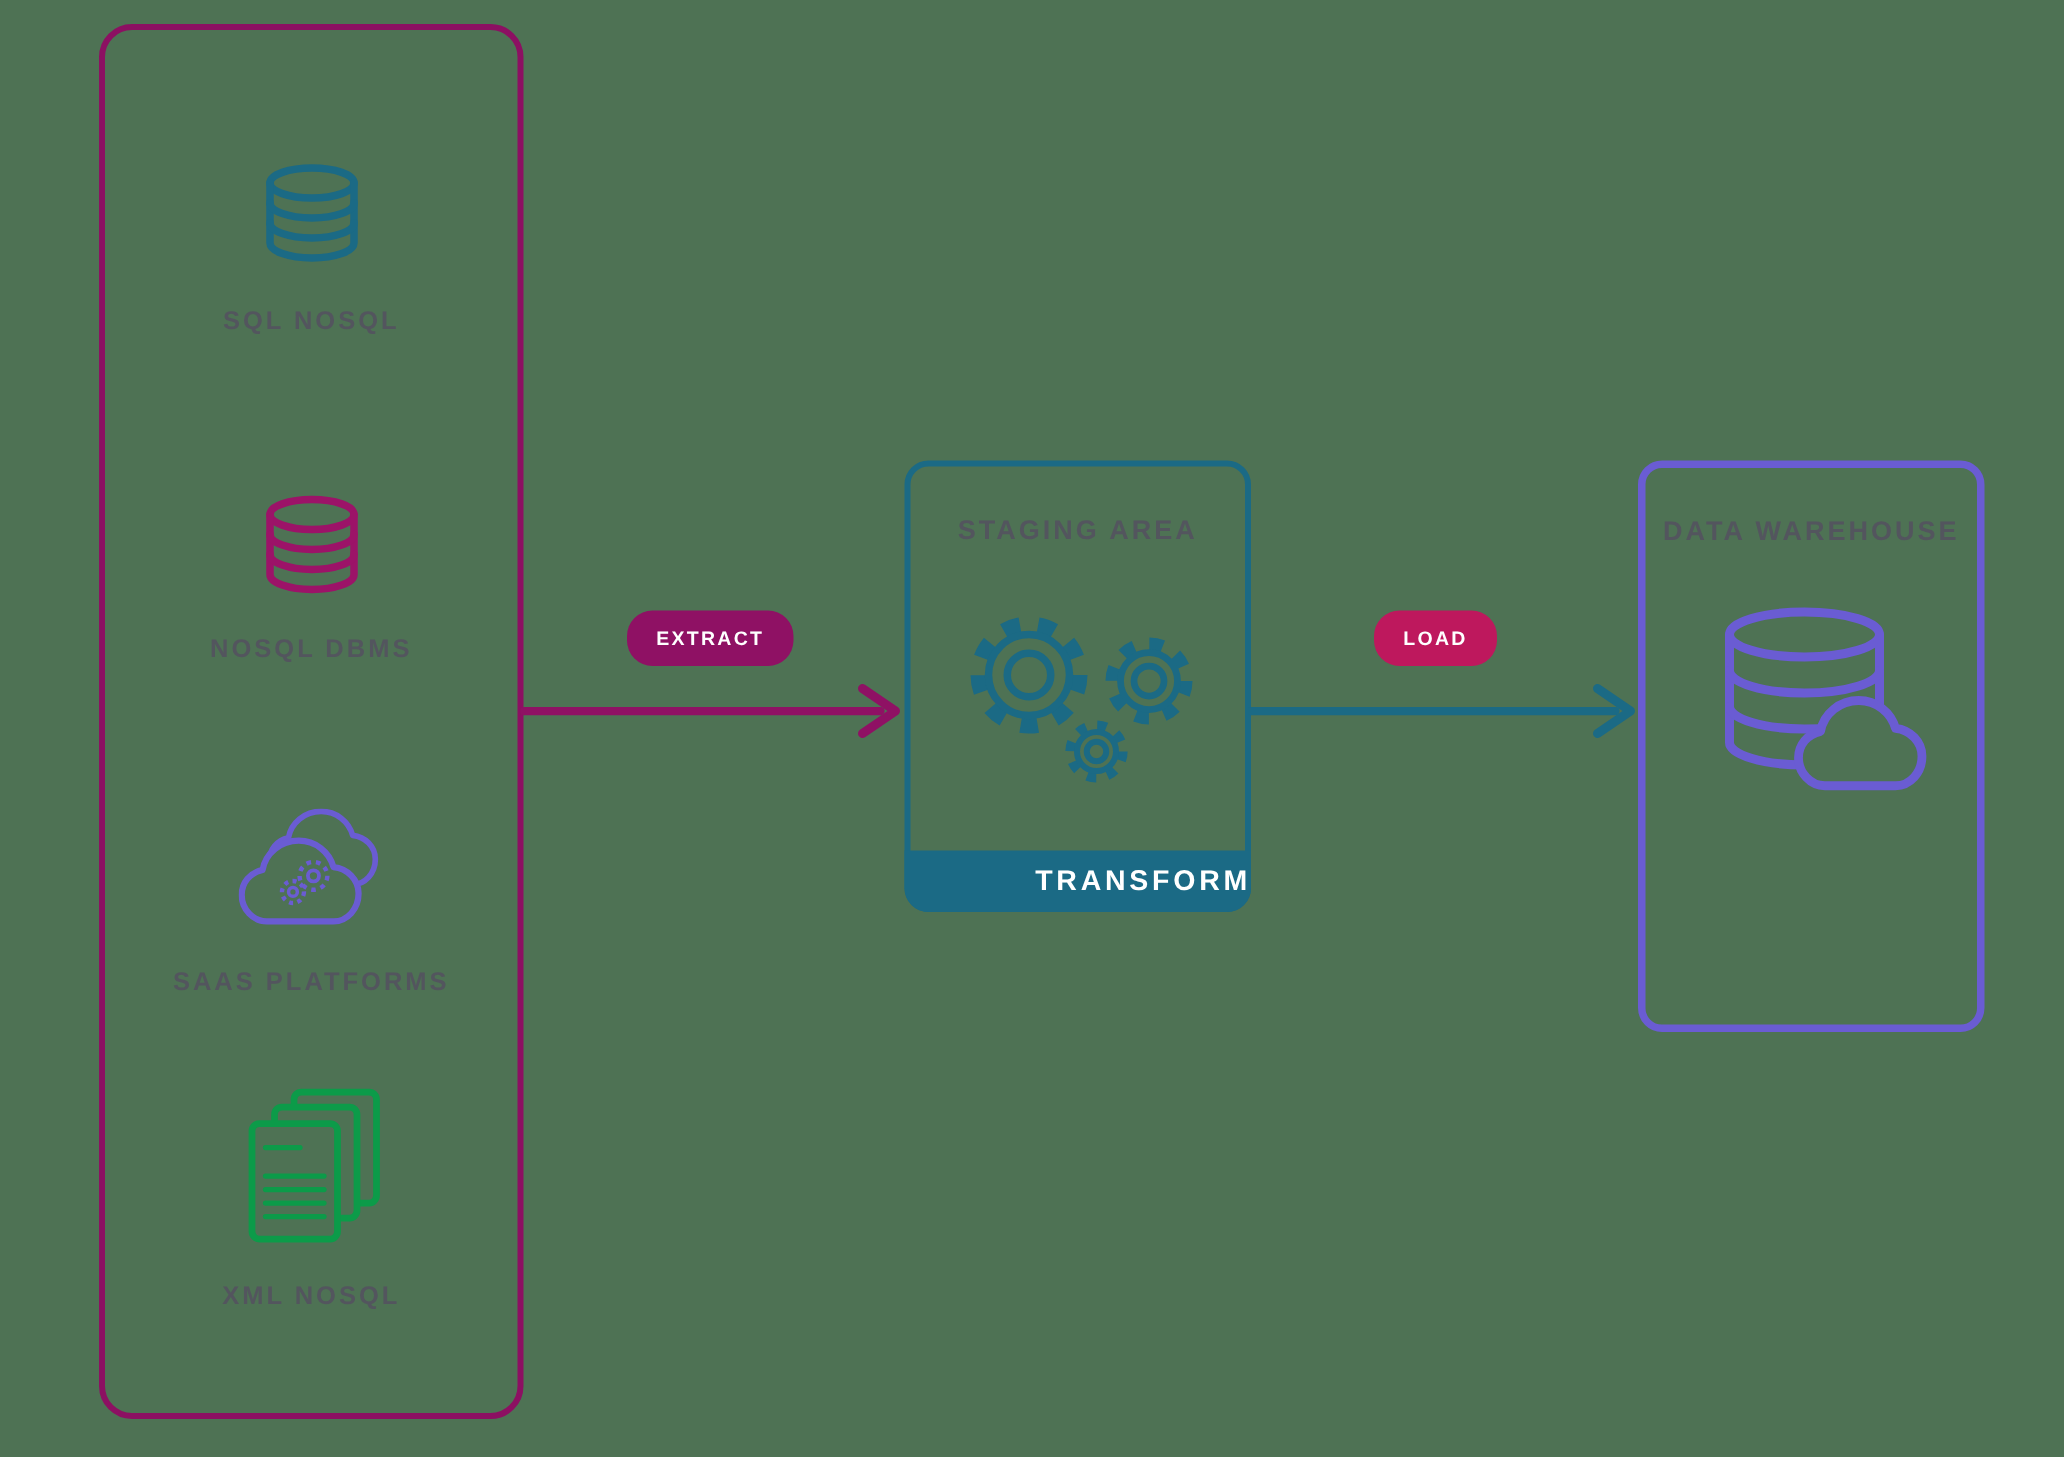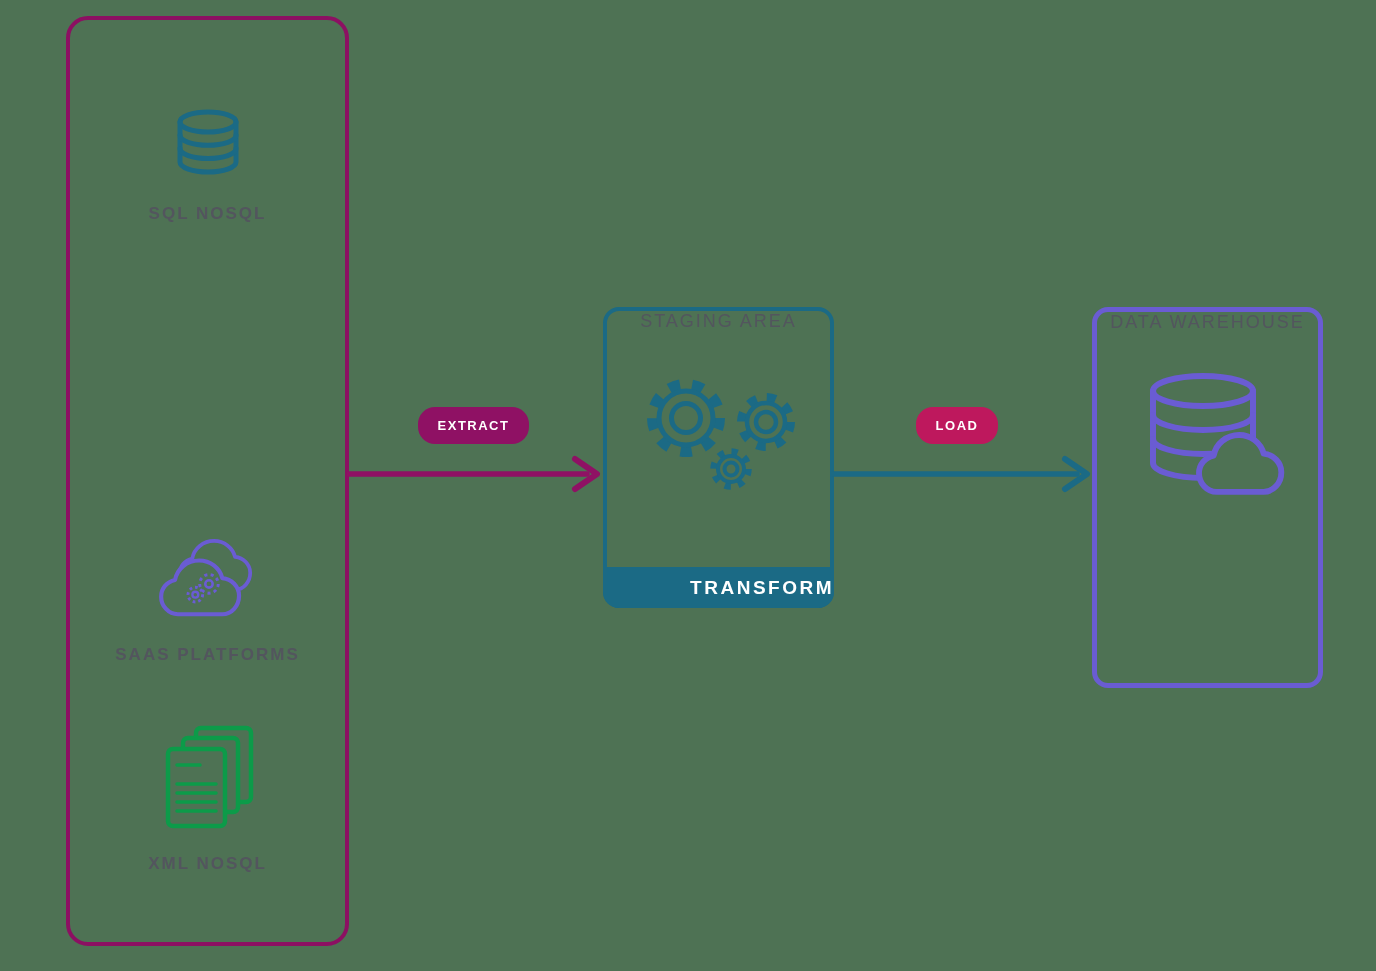--- a/index.html
+++ b/index.html
@@ -7,21 +7,21 @@
   .canvas{position:relative;width:1376px;height:971px;background:#4e7254;overflow:hidden;}
 
   
   .panel{position:absolute;box-sizing:border-box;border-radius:22px;}
   .sources-panel{left:66px;top:16px;width:283px;height:930px;border:4px solid #8c1062;}
   .stage-box{left:603px;top:307px;width:231px;height:301px;border:4px solid #1b6a85;border-radius:16px;
              display:flex;flex-direction:column;align-items:center;}
   .wh-box{left:1092px;top:307px;width:231px;height:381px;border:5px solid #6a5cd3;border-radius:16px;
              display:flex;flex-direction:column;align-items:center;}
 
-  .box-title{font-size:18px;font-weight:normal;letter-spacing:2px;color:#53555e;white-space:nowrap;}
+  .box-title{margin-top:32px;font-size:18px;font-weight:bold;letter-spacing:2px;color:#53555e;white-space:nowrap;}
 
   
   .source-item{position:absolute;left:0;right:0;display:flex;flex-direction:column;align-items:center;}
   .source-label{font-size:17px;font-weight:bold;letter-spacing:2px;color:#53555e;white-space:nowrap;}
 
   
   .pill{position:absolute;display:flex;align-items:center;justify-content:center;
         color:#ffffff;font-size:13px;font-weight:bold;letter-spacing:1.5px;border-radius:17px;}
   .pill-extract{left:418px;top:407px;width:111px;height:37px;background:#8f1164;}
   .pill-load{left:916px;top:407px;width:82px;height:37px;background:#be185d;}
@@ -47,20 +47,31 @@
         <svg width="76" height="76" viewBox="0 0 76 76" fill="none" stroke="#1b6a85" stroke-width="5" stroke-linecap="round">
           <ellipse cx="38" cy="18" rx="28" ry="10"></ellipse>
           <path d="M10 18 v40 c0 5.5 12.5 10 28 10 s28 -4.5 28 -10 V18"></path>
           <path d="M10 31.3 c0 5.5 12.5 10 28 10 s28 -4.5 28 -10"></path>
           <path d="M10 44.6 c0 5.5 12.5 10 28 10 s28 -4.5 28 -10"></path>
         </svg>
       </span>
       <span class="source-label" style="margin-top:24px;">SQL NOSQL</span>
     </div>
 
+    <div class="source-item" style="top:305px;">
+      <span class="icon">
+        <svg width="76" height="76" viewBox="0 0 76 76" fill="none" stroke="#9c1368" stroke-width="5" stroke-linecap="round">
+          <ellipse cx="38" cy="18" rx="28" ry="10"></ellipse>
+          <path d="M10 18 v40 c0 5.5 12.5 10 28 10 s28 -4.5 28 -10 V18"></path>
+          <path d="M10 31.3 c0 5.5 12.5 10 28 10 s28 -4.5 28 -10"></path>
+          <path d="M10 44.6 c0 5.5 12.5 10 28 10 s28 -4.5 28 -10"></path>
+        </svg>
+      </span>
+      <span class="source-label" style="margin-top:22px;">NOSQL DBMS</span>
+    </div>
 
     <div class="source-item" style="top:519px;">
       <span class="icon">
         <svg width="98" height="82" viewBox="0 0 100 84" fill="none" stroke="#6a5cd3" stroke-width="4.5" stroke-linejoin="round">
 
           <g transform="translate(21,2) scale(0.86)">
             <path d="M18 58 C8 58 0 49 0 39 C0 30 6 23 15 21 C17 9 28 0 41 0 C53 0 63 8 66 19 C76 20 84 28 84 38 C84 49 76 58 66 58 Z" fill="none"></path>
           </g>
 
           <g transform="translate(2,22) scale(0.95)">

